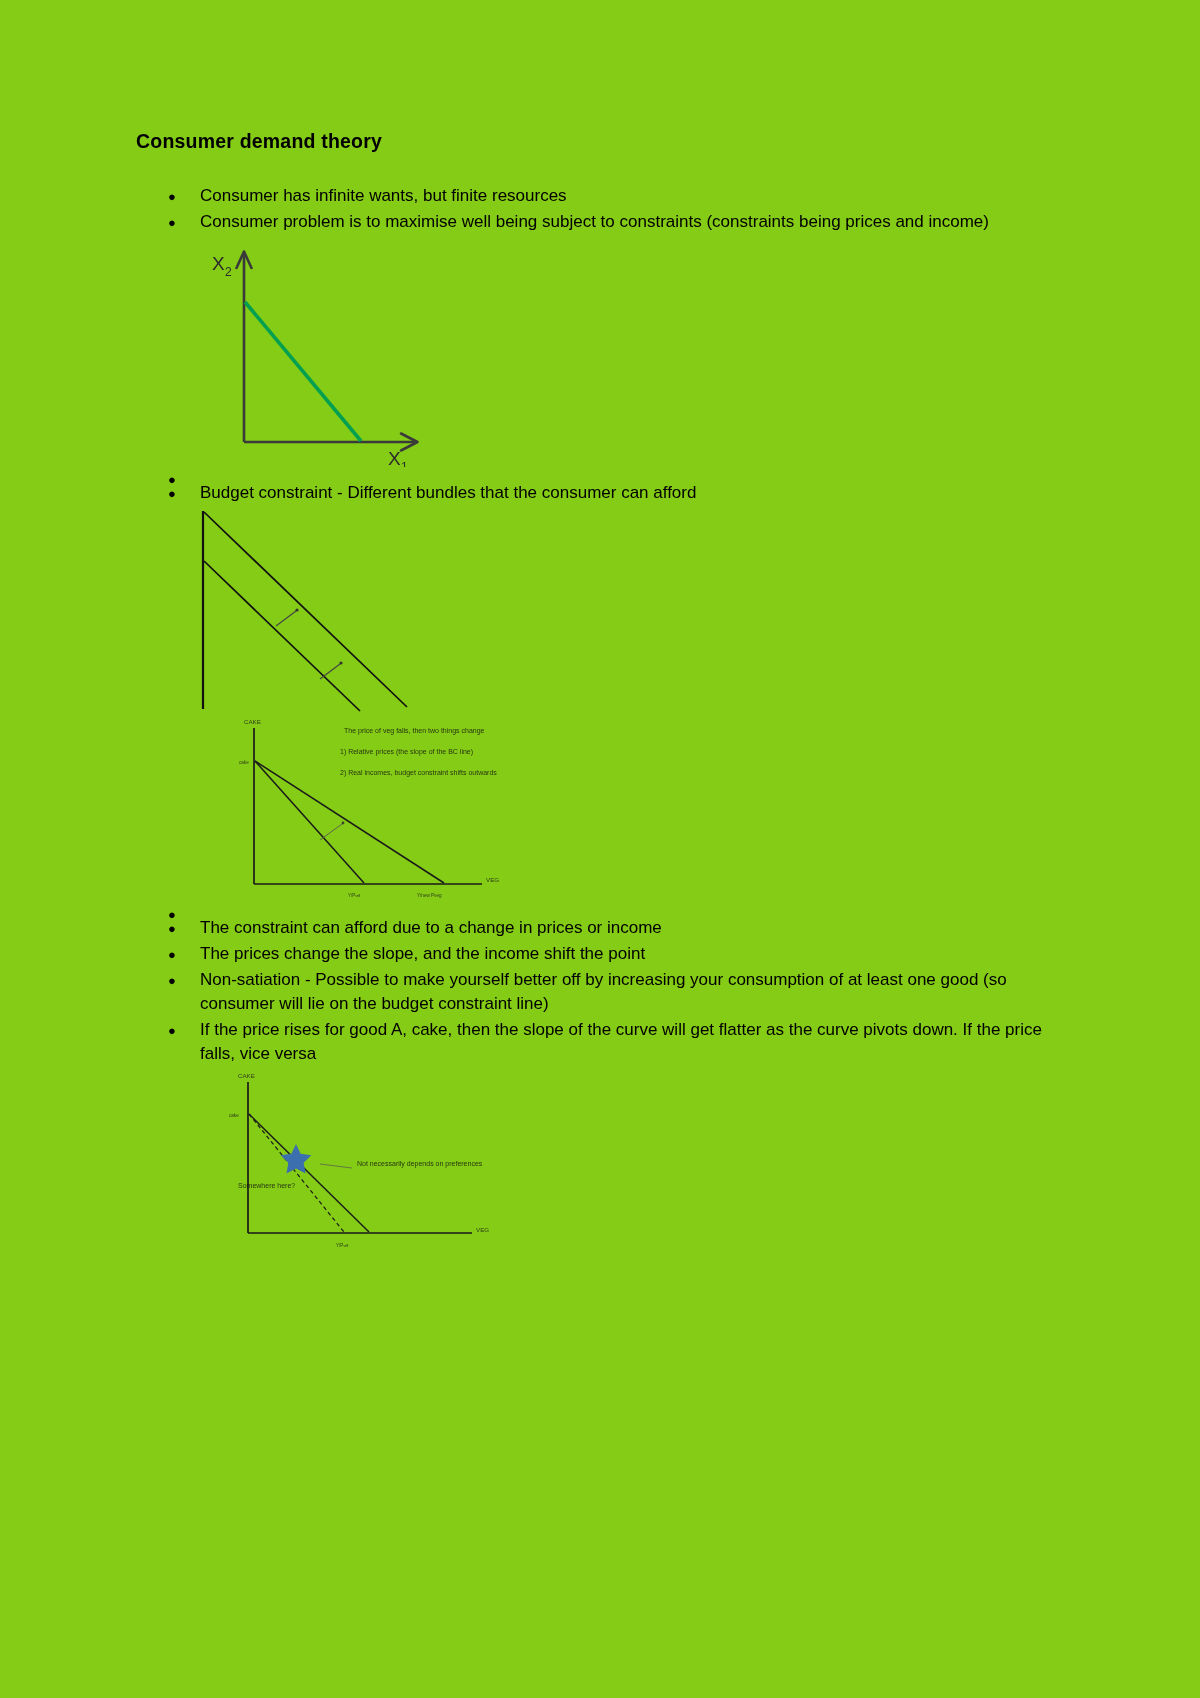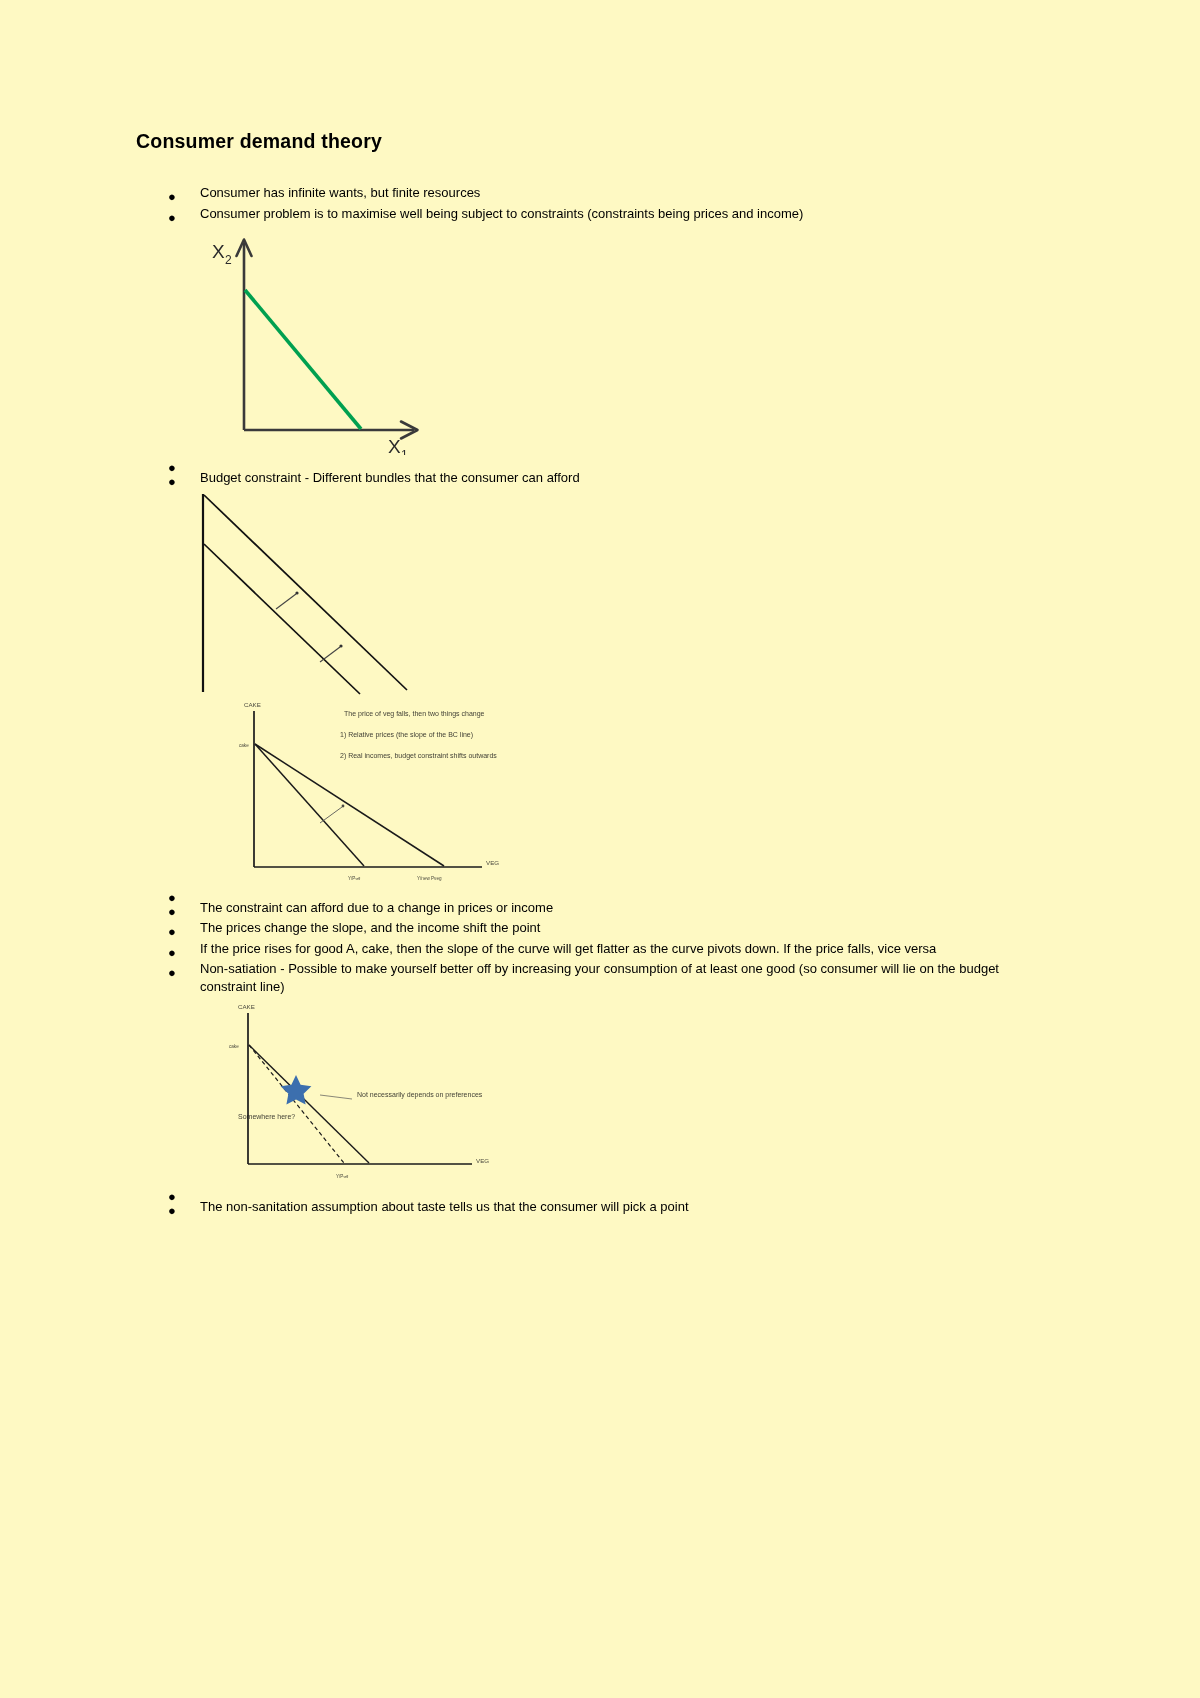--- a/index.html
+++ b/index.html
@@ -8,21 +8,21 @@
     background: #ffffff;
   }
   body {
     font-family: "Liberation Sans", sans-serif;
     color: #000000;
   }
   .page {
     position: relative;
     width: 1200px;
     height: 1698px;
-    background: #fef9c3;
+    background: #84cc16;
     overflow: hidden;
   }
   .content {
     position: absolute;
     left: 136px;
     top: 128px;
     width: 912px;
   }
   .doc-title {
     font-size: 19.5px;
@@ -32,21 +32,21 @@
     margin: 0 0 30px 0;
   }
   ul.bullets {
     list-style: none;
     margin: 0;
     padding: 0;
   }
   ul.bullets > li {
     position: relative;
     padding-left: 64px;
-    font-size: 13px;
+    font-size: 17px;
     line-height: 1.42;
     margin: 0 0 2px 0;
     min-height: 10px;
   }
   ul.bullets > li::before {
     content: "\25CF";
     position: absolute;
     left: 32px;
     top: 0;
     font-size: 13px;
@@ -195,22 +195,22 @@
           <text class="note-txt" x="108" y="42">1) Relative prices (the slope of the BC line)</text>
           <text class="note-txt" x="108" y="63">2) Real incomes, budget constraint shifts outwards</text>
         </g>
       </svg>
     </div>
 
     <ul class="bullets">
       <li class="empty-bullet"></li>
       <li>The constraint can afford due to a change in prices or income</li>
       <li>The prices change the slope, and the income shift the point</li>
+      <li>Non-satiation - Possible to make yourself better off by increasing your consumption of at least one good (so consumer will lie on the budget constraint line)</li>
       <li>If the price rises for good A, cake, then the slope of the curve will get flatter as the curve pivots down. If the price falls, vice versa</li>
-      <li>Non-satiation - Possible to make yourself better off by increasing your consumption of at least one good (so consumer will lie on the budget constraint line)</li>
     </ul>
 
     <div class="fig-wrap fig-indent-4">
       <svg width="340" height="185" viewBox="0 0 340 185">
 
         <line x1="24" y1="14" x2="24" y2="165" stroke="#1a1a1a" stroke-width="1.7"></line>
 
         <line x1="24" y1="165" x2="248" y2="165" stroke="#1a1a1a" stroke-width="1.7"></line>
 
         <line x1="25" y1="46" x2="145" y2="164" stroke="#1a1a1a" stroke-width="1.4"></line>
@@ -233,19 +233,15 @@
 
         <g class="blurry">
           <text class="note-txt" x="14" y="120">Somewhere here?</text>
         </g>
         <g class="blurry">
           <text class="note-txt" x="133" y="98">Not necessarily depends on preferences</text>
         </g>
       </svg>
     </div>
 
-    <ul class="bullets">
-      <li class="empty-bullet"></li>
-      <li>The non-sanitation assumption about taste tells us that the consumer will pick a point</li>
-    </ul>
 
   </div>
 </div>
 
 </body></html>

